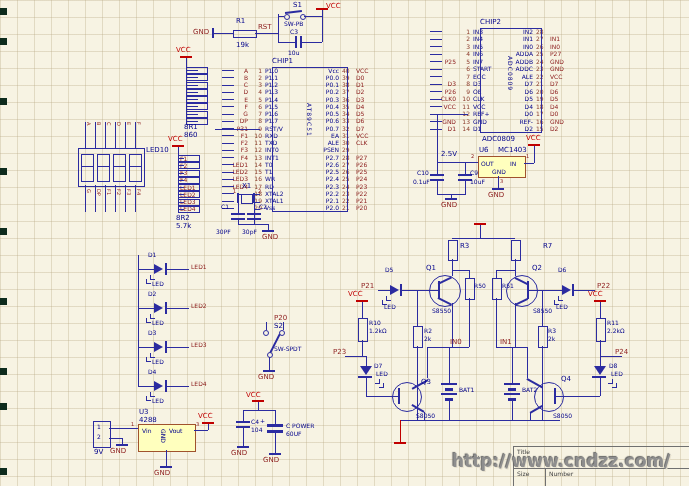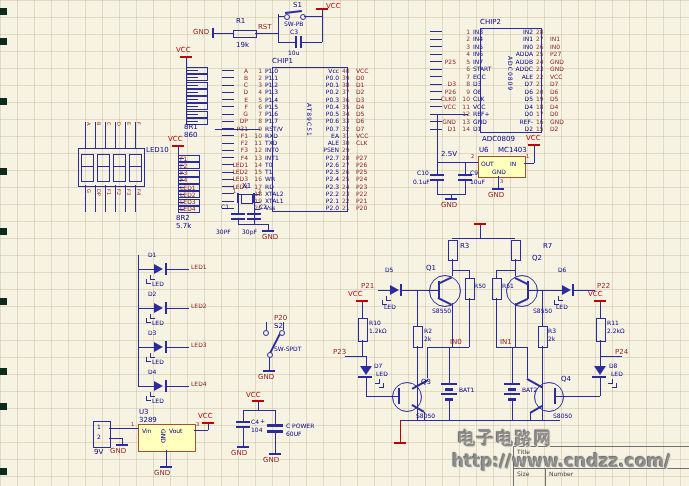--- a/index.html
+++ b/index.html
@@ -765,21 +765,21 @@
   <i class="rb" style="left:93px;top:421px;width:16px;height:25px"></i>
   <span class="t t6" style="left:97px;top:424px">1</span>
   <span class="t t6" style="left:97px;top:434px">2</span>
   <span class="t" style="left:94px;top:449px">9V</span>
   <i class="wh" style="left:109px;top:428px;width:29px"></i>
   <i class="wh" style="left:109px;top:438px;width:13px"></i>
   <i class="wv" style="left:122px;top:438px;height:6px"></i>
   <i class="gb" style="left:116px;top:444px"></i>
   <span class="t n" style="left:110px;top:448px">GND</span>
   <span class="t" style="left:139px;top:409px">U3</span>
-  <span class="t" style="left:139px;top:417px">3289</span>
+  <span class="t" style="left:139px;top:417px">4288</span>
   <div class="ybox" style="left:138px;top:424px;width:56px;height:26px"></div>
   <span class="t t6" style="left:142px;top:428px">Vin</span>
   <span class="t t6" style="left:169px;top:428px">Vout</span>
   <span class="t t6 vt" style="left:160px;top:429px">GND</span>
   <span class="t t5 n" style="left:131px;top:422px">1</span>
   <span class="t t5 n" style="left:196px;top:422px">3</span>
   <i class="wh" style="left:194px;top:430px;width:14px"></i>
   <i class="wv" style="left:208px;top:424px;height:6px"></i>
   <i class="pb" style="left:202px;top:422px"></i>
   <span class="t r" style="left:198px;top:413px">VCC</span>
@@ -811,21 +811,21 @@
   <i class="cpv" style="left:438px;top:281px;height:18px"></i>
   <i class="sl" style="left:438px;top:283px;width:15px;transform:rotate(-26deg)"></i>
   <i class="sl" style="left:438px;top:297px;width:15px;transform:rotate(26deg)"></i>
   <span class="t" style="left:426px;top:265px">Q1</span>
   <span class="t t6" style="left:432px;top:308px">S8550</span>
 
   <i class="circ" style="left:506px;top:275px;width:30px;height:30px"></i>
   <i class="cpv" style="left:527px;top:281px;height:18px"></i>
   <i class="sl" style="left:515px;top:277px;width:14px;transform:rotate(26deg)"></i>
   <i class="sl" style="left:515px;top:304px;width:14px;transform:rotate(-26deg)"></i>
-  <span class="t" style="left:532px;top:255px">Q2</span>
+  <span class="t" style="left:532px;top:265px">Q2</span>
   <span class="t t6" style="left:533px;top:308px">S8550</span>
 
   <span class="t n" style="left:361px;top:283px">P21</span>
   <i class="wh" style="left:378px;top:290px;width:12px"></i>
   <i class="trir" style="left:390px;top:285px"></i>
   <i class="cpv" style="left:400px;top:284px;height:12px"></i>
   <i class="wh" style="left:402px;top:290px;width:36px"></i>
   <span class="t t6" style="left:385px;top:267px">D5</span>
   <i class="arr" style="left:386px;top:296px"></i>
   <i class="arr" style="left:382px;top:300px"></i>
@@ -934,16 +934,15 @@
   <i class="pb" style="left:394px;top:442px"></i>
 
   <i class="wv tl" style="left:513px;top:446px;height:40px"></i>
   <i class="wh tl" style="left:513px;top:446px;width:176px"></i>
   <i class="wh tl" style="left:513px;top:468px;width:176px"></i>
   <i class="wv tl" style="left:545px;top:468px;height:18px"></i>
   <span class="t t6 g" style="left:517px;top:449px">Title</span>
   <span class="t t6 g" style="left:517px;top:471px">Size</span>
   <span class="t t6 g" style="left:549px;top:471px">Number</span>
 
-  <span class="wm1">电子电路网</span>
   <span class="wm2">http://www.cndzz.com/</span>
 
 </div>
 
 </body></html>

